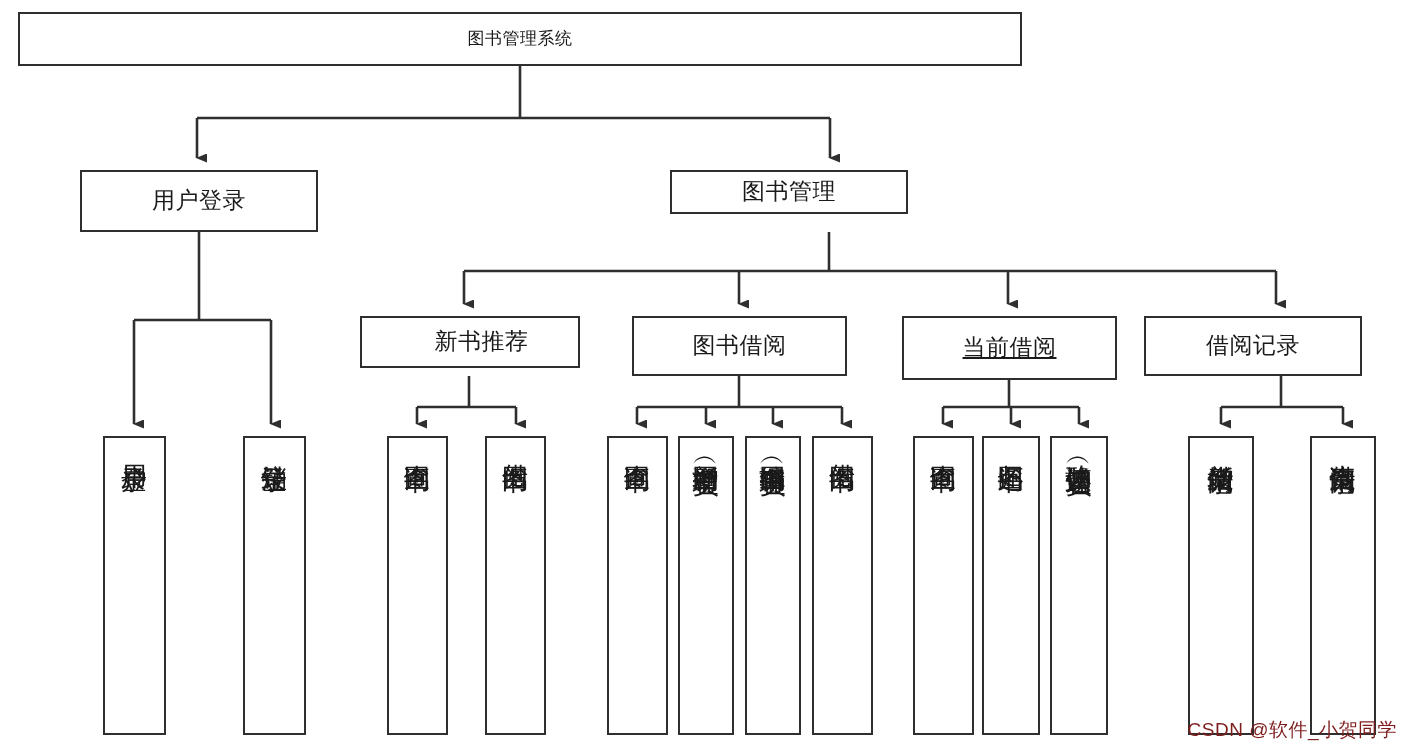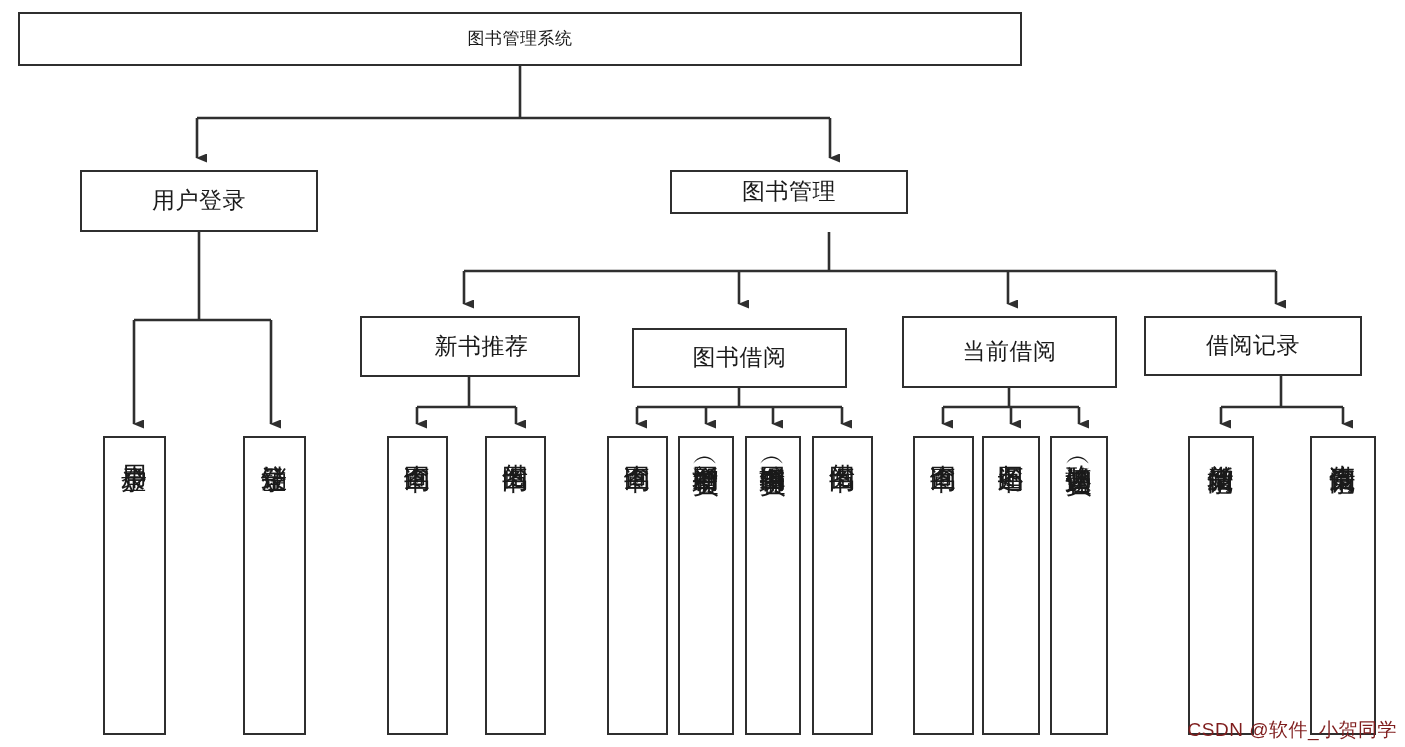--- a/index.html
+++ b/index.html
@@ -125,27 +125,27 @@
     <span class="label">图书管理系统</span>
   </div>
 
   <div class="node horiz" style="left:80px;top:170px;width:238px;height:62px;">
     <span class="label">用户登录</span>
   </div>
   <div class="node horiz" style="left:670px;top:170px;width:238px;height:44px;">
     <span class="label">图书管理</span>
   </div>
 
-  <div class="node horiz" style="left:360px;top:316px;width:220px;height:61px;padding-left:23px;">
+  <div class="node horiz" style="left:360px;top:316px;width:220px;height:52px;padding-left:23px;">
     <span class="label">新书推荐</span>
   </div>
-  <div class="node horiz" style="left:632px;top:316px;width:215px;height:60px;margin-top:12px;">
+  <div class="node horiz" style="left:632px;top:316px;width:215px;height:60px;">
     <span class="label">图书借阅</span>
   </div>
-  <div class="node horiz" style="left:902px;top:316px;width:215px;height:72px;">
+  <div class="node horiz" style="left:902px;top:316px;width:215px;height:64px;text-decoration:underline;">
     <span class="label">当前借阅</span>
   </div>
   <div class="node horiz" style="left:1144px;top:316px;width:218px;height:60px;">
     <span class="label">借阅记录</span>
   </div>
 
   <div class="node vert" style="left:103px;top:436px;width:63px;height:299px;">
     <span class="label">用户登录</span>
   </div>
   <div class="node vert" style="left:243px;top:436px;width:63px;height:299px;">

